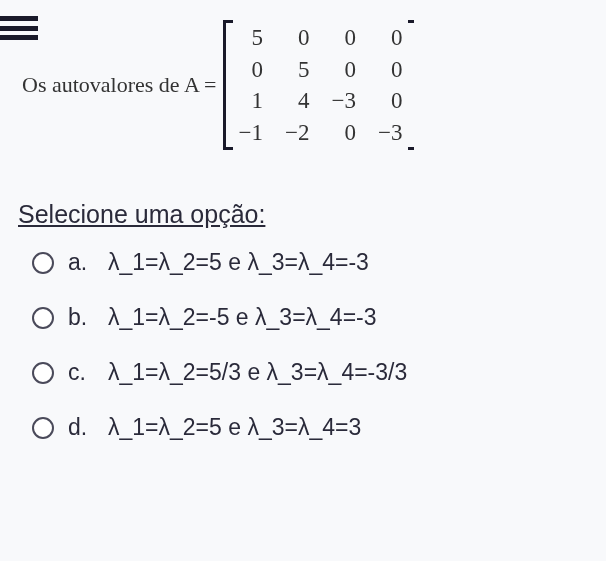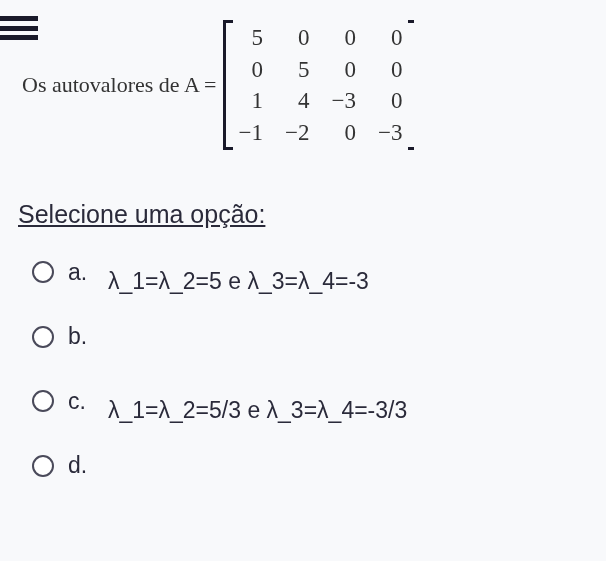--- a/index.html
+++ b/index.html
@@ -89,21 +89,20 @@
       flex-shrink: 0;
       background: #fff;
       cursor: pointer;
     }
     .option-letter {
       color: #2a2a3a;
       min-width: 26px;
     }
     .option-text {
       color: #2a2a3a;
-      margin-top: 19px;
     }
   </style>
 </head>
 <body>
 
 <div class="hamburger">
   <span></span>
     <span></span>
     <span></span>
 </div>
@@ -138,23 +137,25 @@
 
 <div class="options">
   <div class="option-row">
     <div class="radio"></div>
     <span class="option-letter">a.</span>
     <span class="option-text">λ_1=λ_2=5 e λ_3=λ_4=-3</span>
   </div>
   <div class="option-row">
     <div class="radio"></div>
     <span class="option-letter">b.</span>
+    <span class="option-text">λ_1=λ_2=-5 e λ_3=λ_4=-3</span>
   </div>
   <div class="option-row">
     <div class="radio"></div>
     <span class="option-letter">c.</span>
     <span class="option-text">λ_1=λ_2=5/3 e λ_3=λ_4=-3/3</span>
   </div>
   <div class="option-row">
     <div class="radio"></div>
     <span class="option-letter">d.</span>
+    <span class="option-text">λ_1=λ_2=5 e λ_3=λ_4=3</span>
   </div>
 </div>
 
 </body></html>

